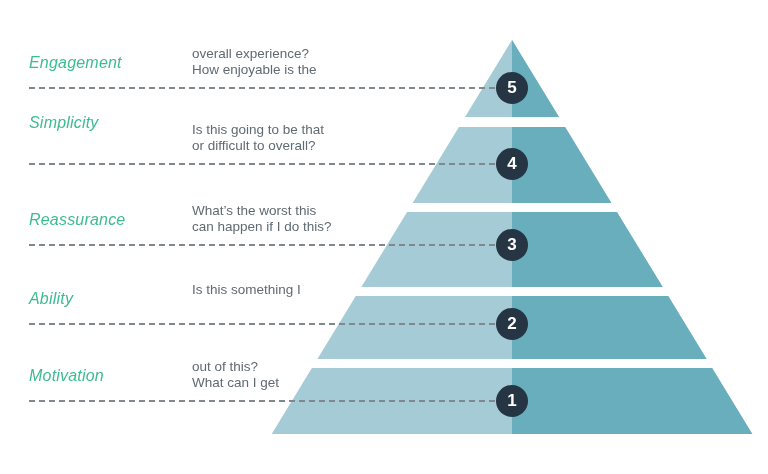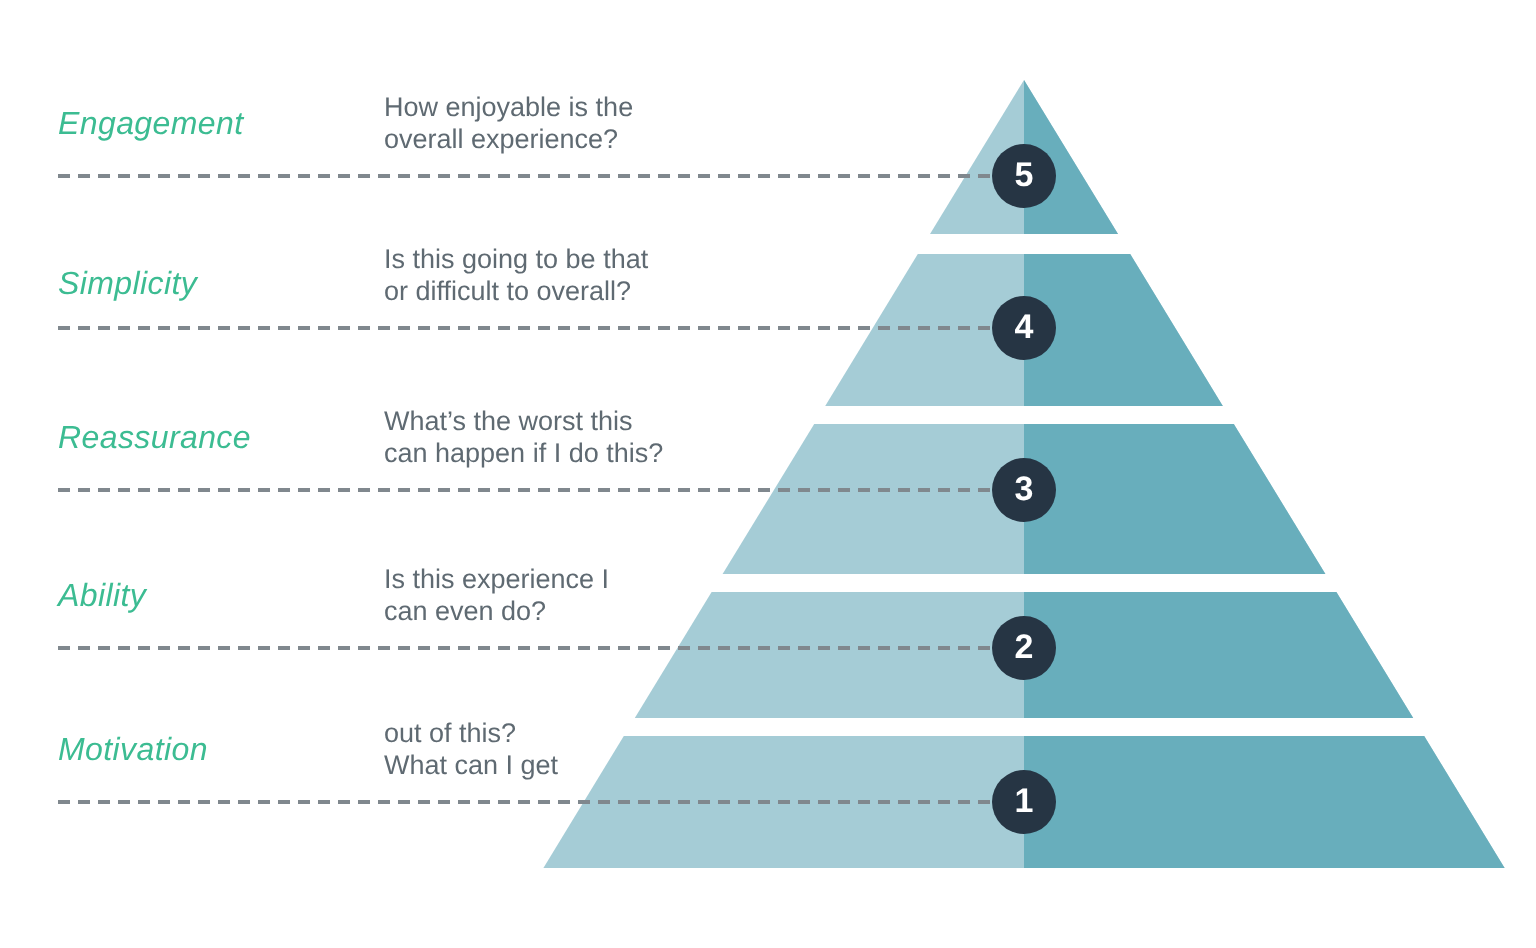--- a/index.html
+++ b/index.html
@@ -30,21 +30,21 @@
     position:absolute;left:29px;width:471px;height:2px;z-index:2;
     background:repeating-linear-gradient(90deg,var(--dash-gray) 0 6px,transparent 6px 10px);
   }
   .level-badge{
     position:absolute;left:496px;width:32px;height:32px;border-radius:50%;
     background:var(--circle-navy);color:var(--circle-text);z-index:3;
     font-size:17px;font-weight:bold;line-height:32px;text-align:center;
   }
   
   .row-0 .level-label{top:48px}.row-0 .level-question{top:46px}.row-0 .dashed-line{top:87px}.badge-0{top:72px}
-  .row-1 .level-label{top:128px}.row-1 .level-question{top:122px}.row-1 .dashed-line{top:163px}.badge-1{top:148px}
+  .row-1 .level-label{top:108px}.row-1 .level-question{top:122px}.row-1 .dashed-line{top:163px}.badge-1{top:148px}
   .row-2 .level-label{top:205px}.row-2 .level-question{top:203px}.row-2 .dashed-line{top:244px}.badge-2{top:229px}
   .row-3 .level-label{top:284px}.row-3 .level-question{top:282px}.row-3 .dashed-line{top:323px}.badge-3{top:308px}
   .row-4 .level-label{top:361px}.row-4 .level-question{top:359px}.row-4 .dashed-line{top:400px}.badge-4{top:385px}
 </style>
 </head>
 <body>
 
 <div class="canvas">
 
   <svg class="pyramid-svg" width="768" height="474" viewBox="0 0 768 474">
@@ -61,22 +61,22 @@
     <polygon points="355.8,296 668.2,296 706.6,359 317.4,359" style="fill:var(--pyramid-light)"></polygon>
     <polygon points="512,296 668.2,296 706.6,359 512,359" style="fill:var(--pyramid-dark)"></polygon>
 
     <polygon points="311.9,368 712.1,368 752.3,434 271.7,434" style="fill:var(--pyramid-light)"></polygon>
     <polygon points="512,368 712.1,368 752.3,434 512,434" style="fill:var(--pyramid-dark)"></polygon>
   </svg>
 
   <div class="level-row row-0">
     <div class="level-label">Engagement</div>
     <div class="level-question">
+      <div>overall experience?</div>
       <div>How enjoyable is the</div>
-      <div>overall experience?</div>
     </div>
     <div class="dashed-line"></div>
   </div>
 
   <div class="level-row row-1">
     <div class="level-label">Simplicity</div>
     <div class="level-question">
       <div>Is this going to be that</div>
       <div>or difficult to overall?</div>
     </div>
@@ -88,22 +88,21 @@
     <div class="level-question">
       <div>What’s the worst this</div>
       <div>can happen if I do this?</div>
     </div>
     <div class="dashed-line"></div>
   </div>
 
   <div class="level-row row-3">
     <div class="level-label">Ability</div>
     <div class="level-question">
-      <div>Is this experience I</div>
-      <div>can even do?</div>
+      <div>Is this something I</div>
     </div>
     <div class="dashed-line"></div>
   </div>
 
   <div class="level-row row-4">
     <div class="level-label">Motivation</div>
     <div class="level-question">
       <div>out of this?</div>
       <div>What can I get</div>
     </div>

